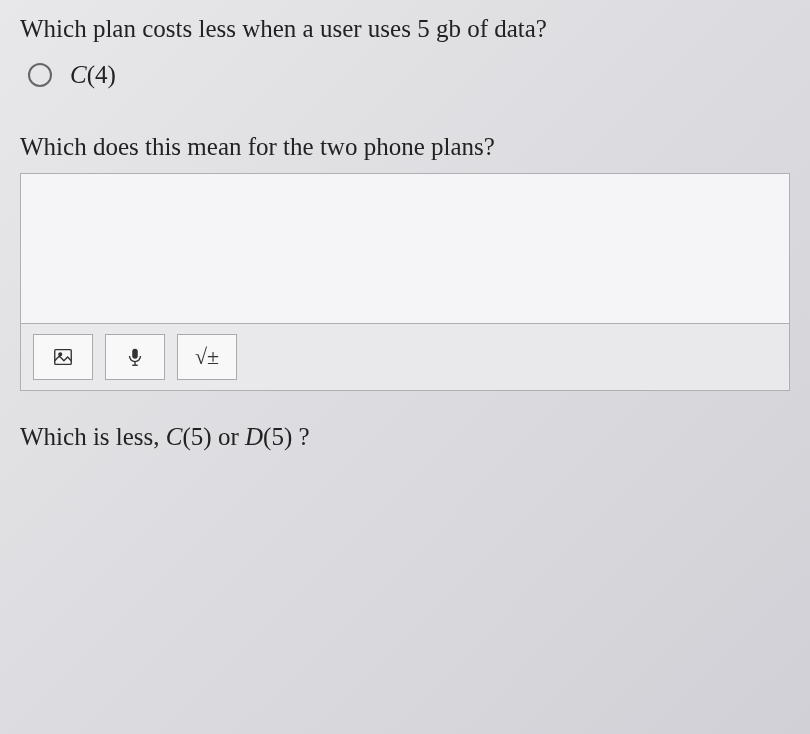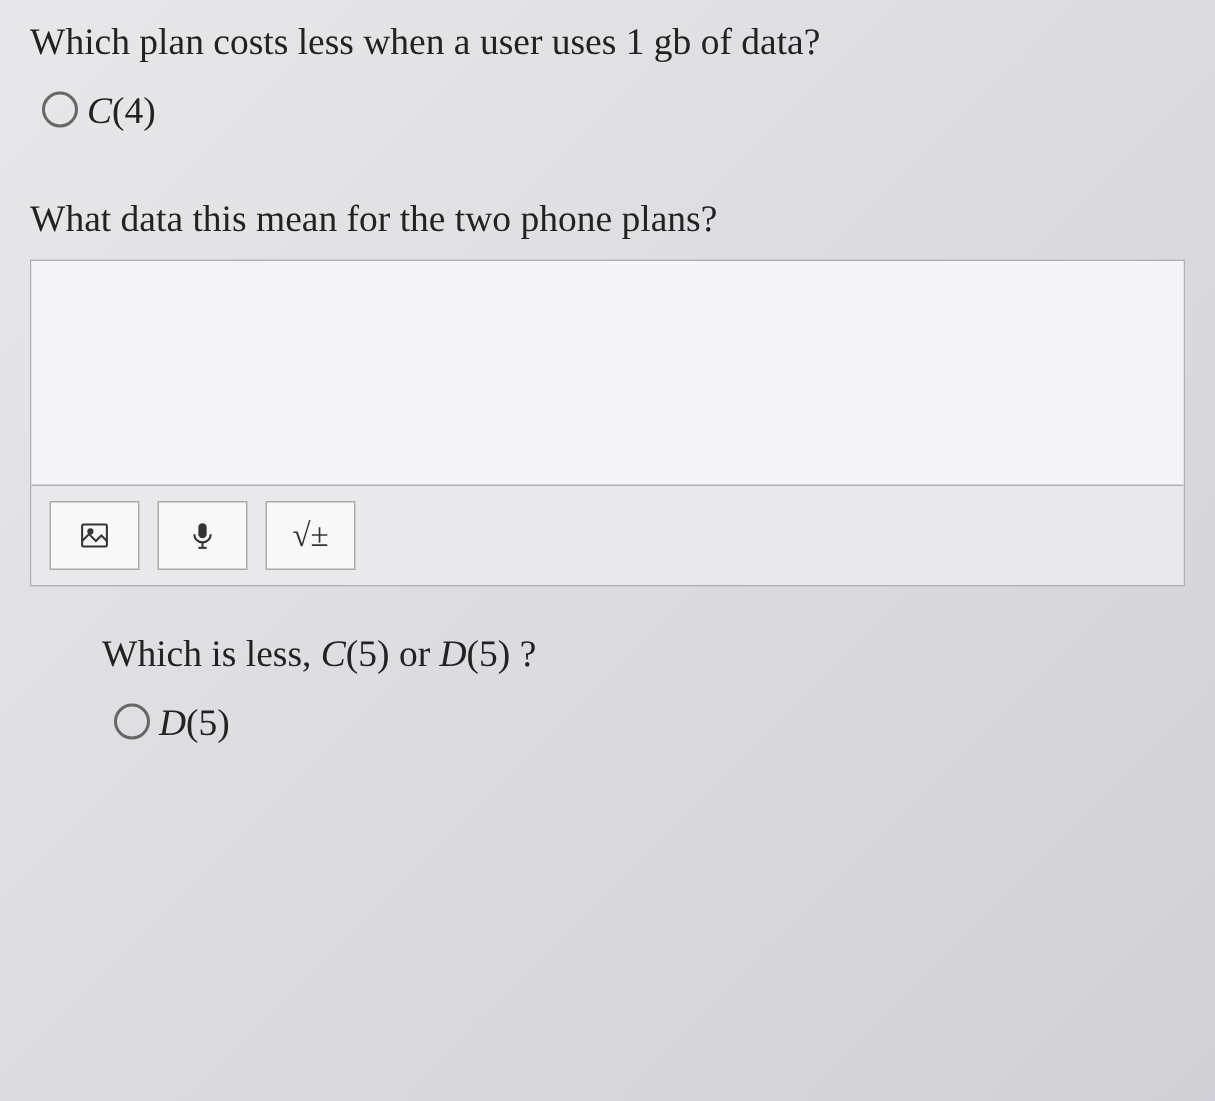--- a/index.html
+++ b/index.html
@@ -13,22 +13,22 @@
       font-size: 25px;
       overflow: hidden;
     }
     .question-text {
       margin-bottom: 12px;
       color: #222;
       font-weight: 400;
     }
     .option-row {
       display: flex;
-      align-items: flex-start;
-      gap: 6px;
+      align-items: center;
+      gap: 18px;
       padding: 6px 0 6px 8px;
       cursor: pointer;
     }
     .radio {
       width: 24px;
       height: 24px;
       border: 2px solid #666;
       border-radius: 50%;
       display: flex;
       align-items: center;
@@ -46,21 +46,21 @@
       border-radius: 50%;
     }
     .option-label {
       font-style: italic;
       font-size: 25px;
       color: #222;
     }
     .paren { font-style: normal; }
     .section { margin-bottom: 28px; }
     .q2 { margin-top: 38px; }
-    .q3 { margin-top: 32px; margin-left: 48px; }
+    .q3 { margin-top: 32px; }
     .input-container {
       border: 1px solid #b0b0b4;
       background: #f2f2f4;
       margin-top: 8px;
     }
     .text-input {
       height: 150px;
       background: #f5f5f7;
       border-bottom: 1px solid #b0b0b4;
     }
@@ -83,29 +83,29 @@
       color: #333;
     }
     .tool-btn svg { width: 22px; height: 22px; fill: none; stroke: #333; stroke-width: 1.5; }
     .math-symbol { font-family: 'Times New Roman', serif; font-size: 22px; }
     .q3-text .math-c, .q3-text .math-d { font-style: italic; }
   </style>
 </head>
 <body>
 
 <div class="section">
-  <div class="question-text">Which plan costs less when a user uses 1 gb of data?</div>
+  <div class="question-text">Which plan costs less when a user uses 5 gb of data?</div>
   <div class="option-row">
     <div class="radio"></div>
     <span class="option-label"><span>C</span><span class="paren">(4)</span></span>
   </div>
 </div>
 
 <div class="section q2">
-  <div class="question-text">What data this mean for the two phone plans?</div>
+  <div class="question-text">Which does this mean for the two phone plans?</div>
   <div class="input-container">
     <div class="text-input"></div>
     <div class="toolbar">
       <div class="tool-btn">
         <svg viewBox="0 0 24 24">
             <rect x="3" y="4" width="18" height="16" rx="1"></rect>
             <path d="M3 16 L8 11 L13 16 L17 12 L21 16"></path>
             <circle cx="9" cy="9" r="1.5" fill="#333"></circle>
           </svg>
       </div>
@@ -119,17 +119,13 @@
       </div>
       <div class="tool-btn">
         <span class="math-symbol">√±</span>
       </div>
     </div>
   </div>
 </div>
 
 <div class="section q3">
   <div class="question-text q3-text"><span>Which is less, </span><span class="math-c">C</span><span>(5)</span><span> or </span><span class="math-d">D</span><span>(5)</span><span> ?</span></div>
-  <div class="option-row">
-    <div class="radio"></div>
-    <span class="option-label"><span>D</span><span class="paren">(5)</span></span>
-  </div>
 </div>
 
 </body></html>

